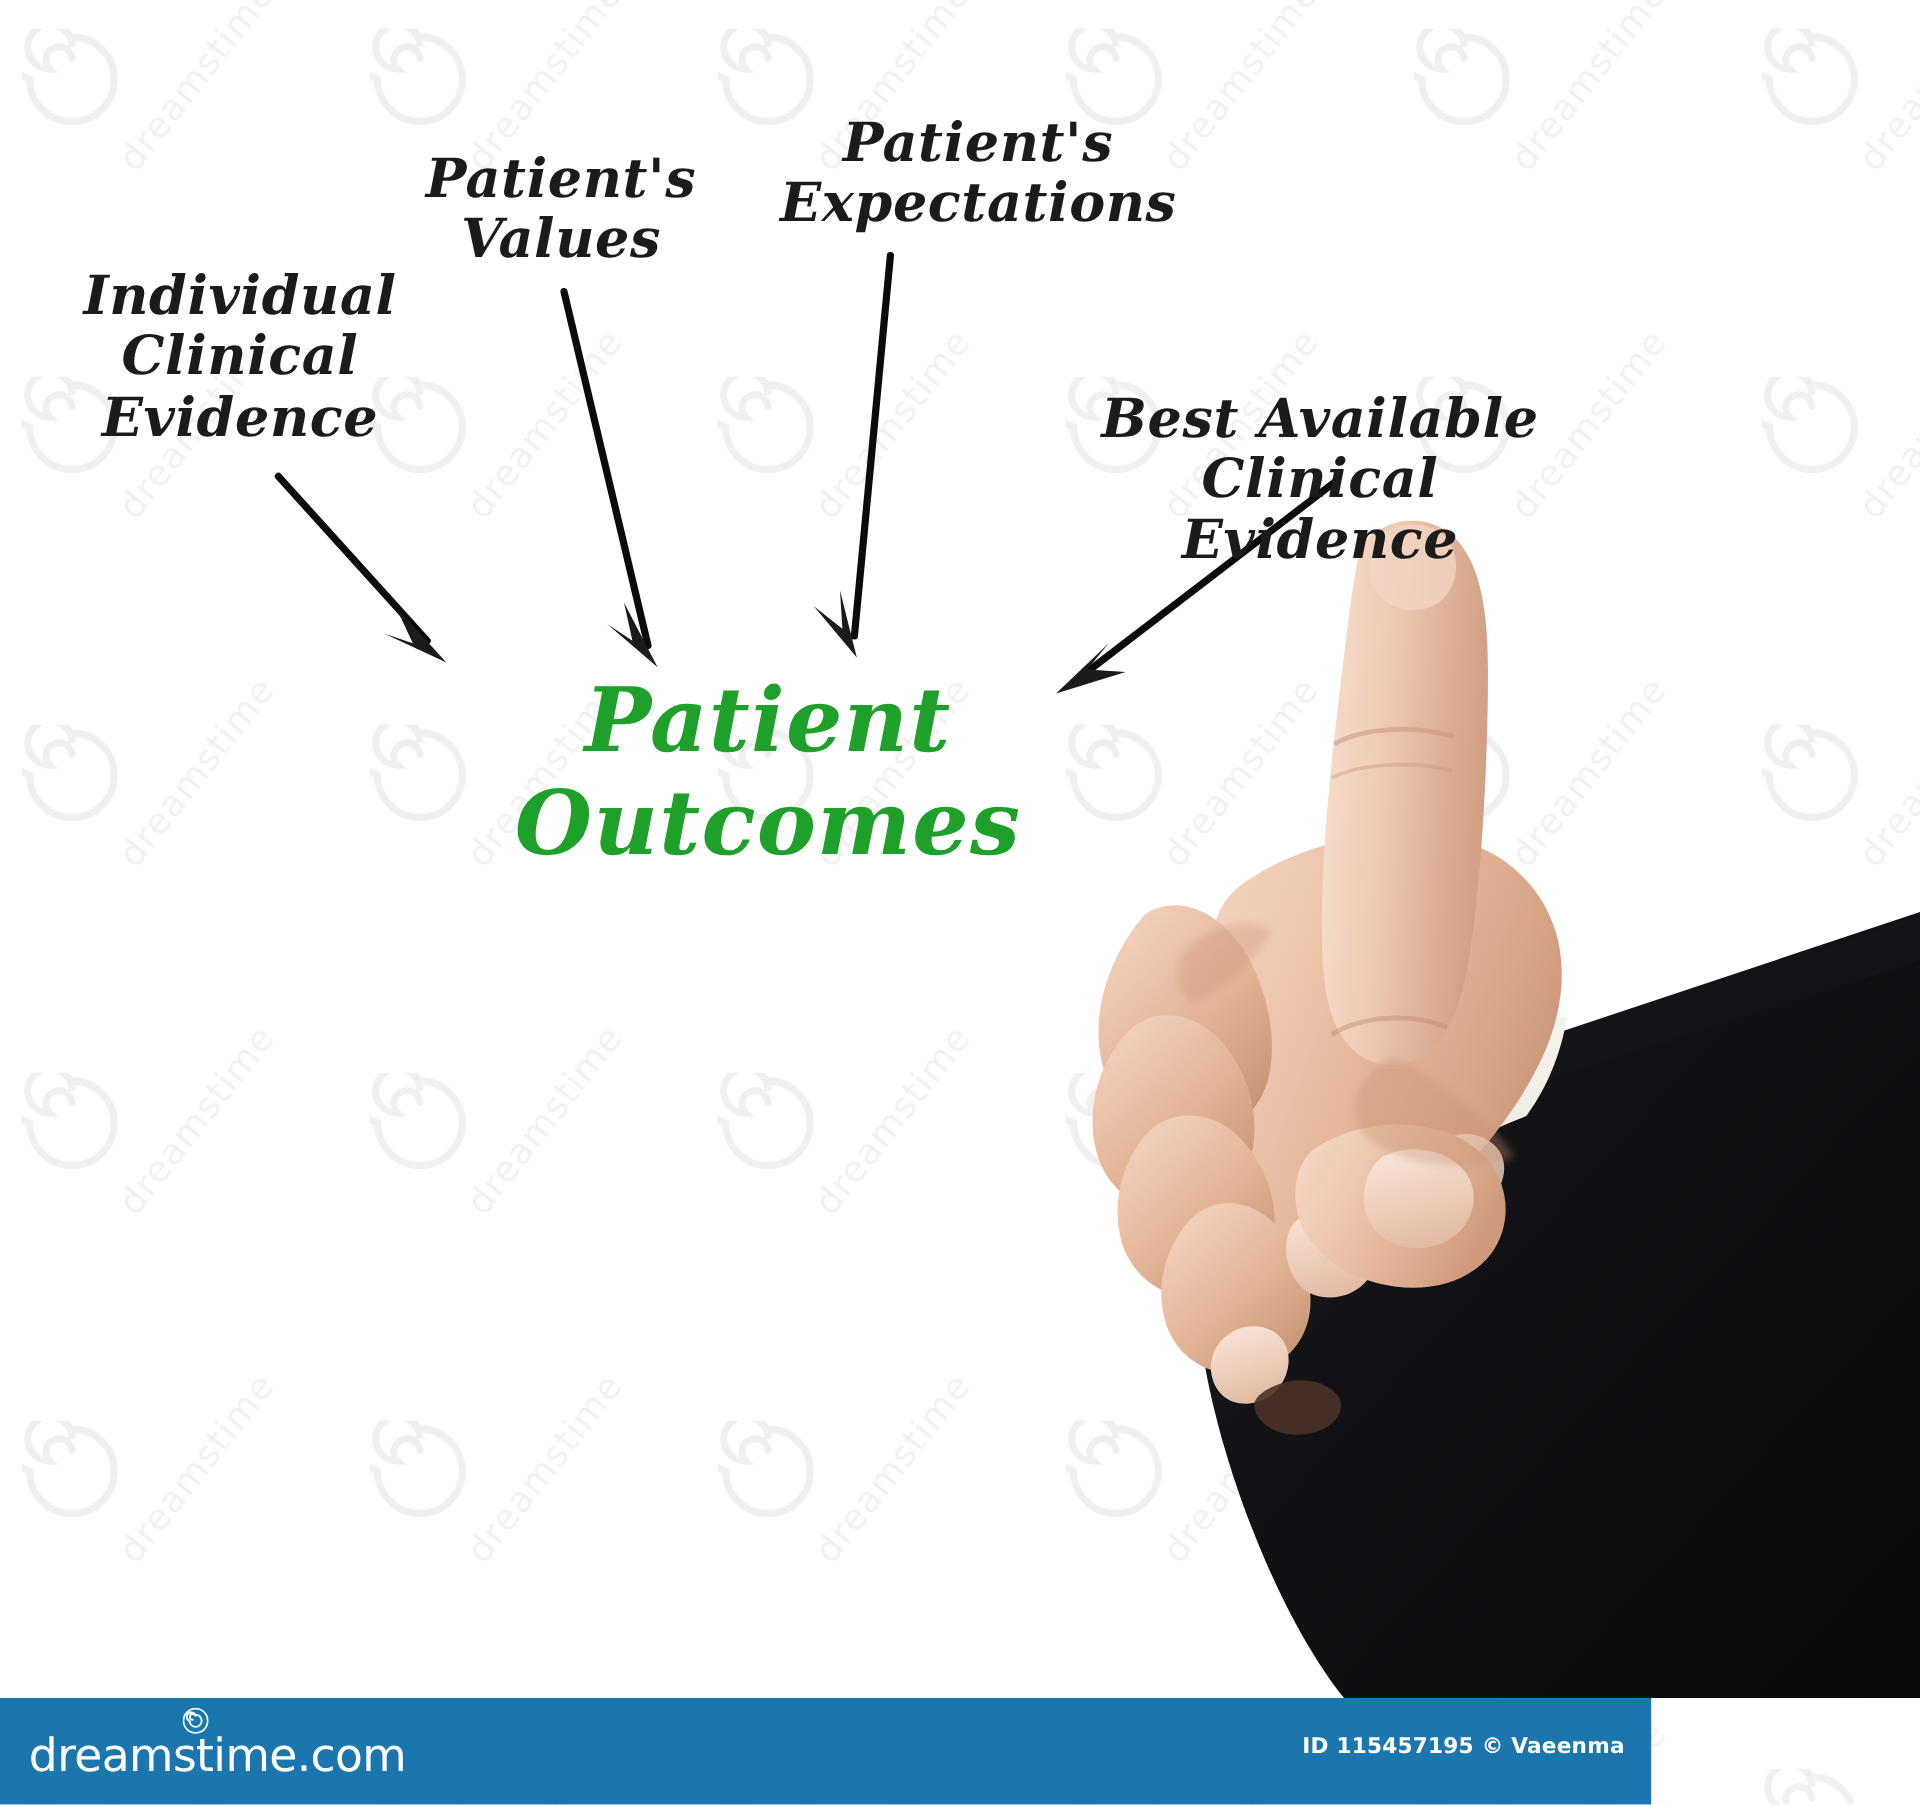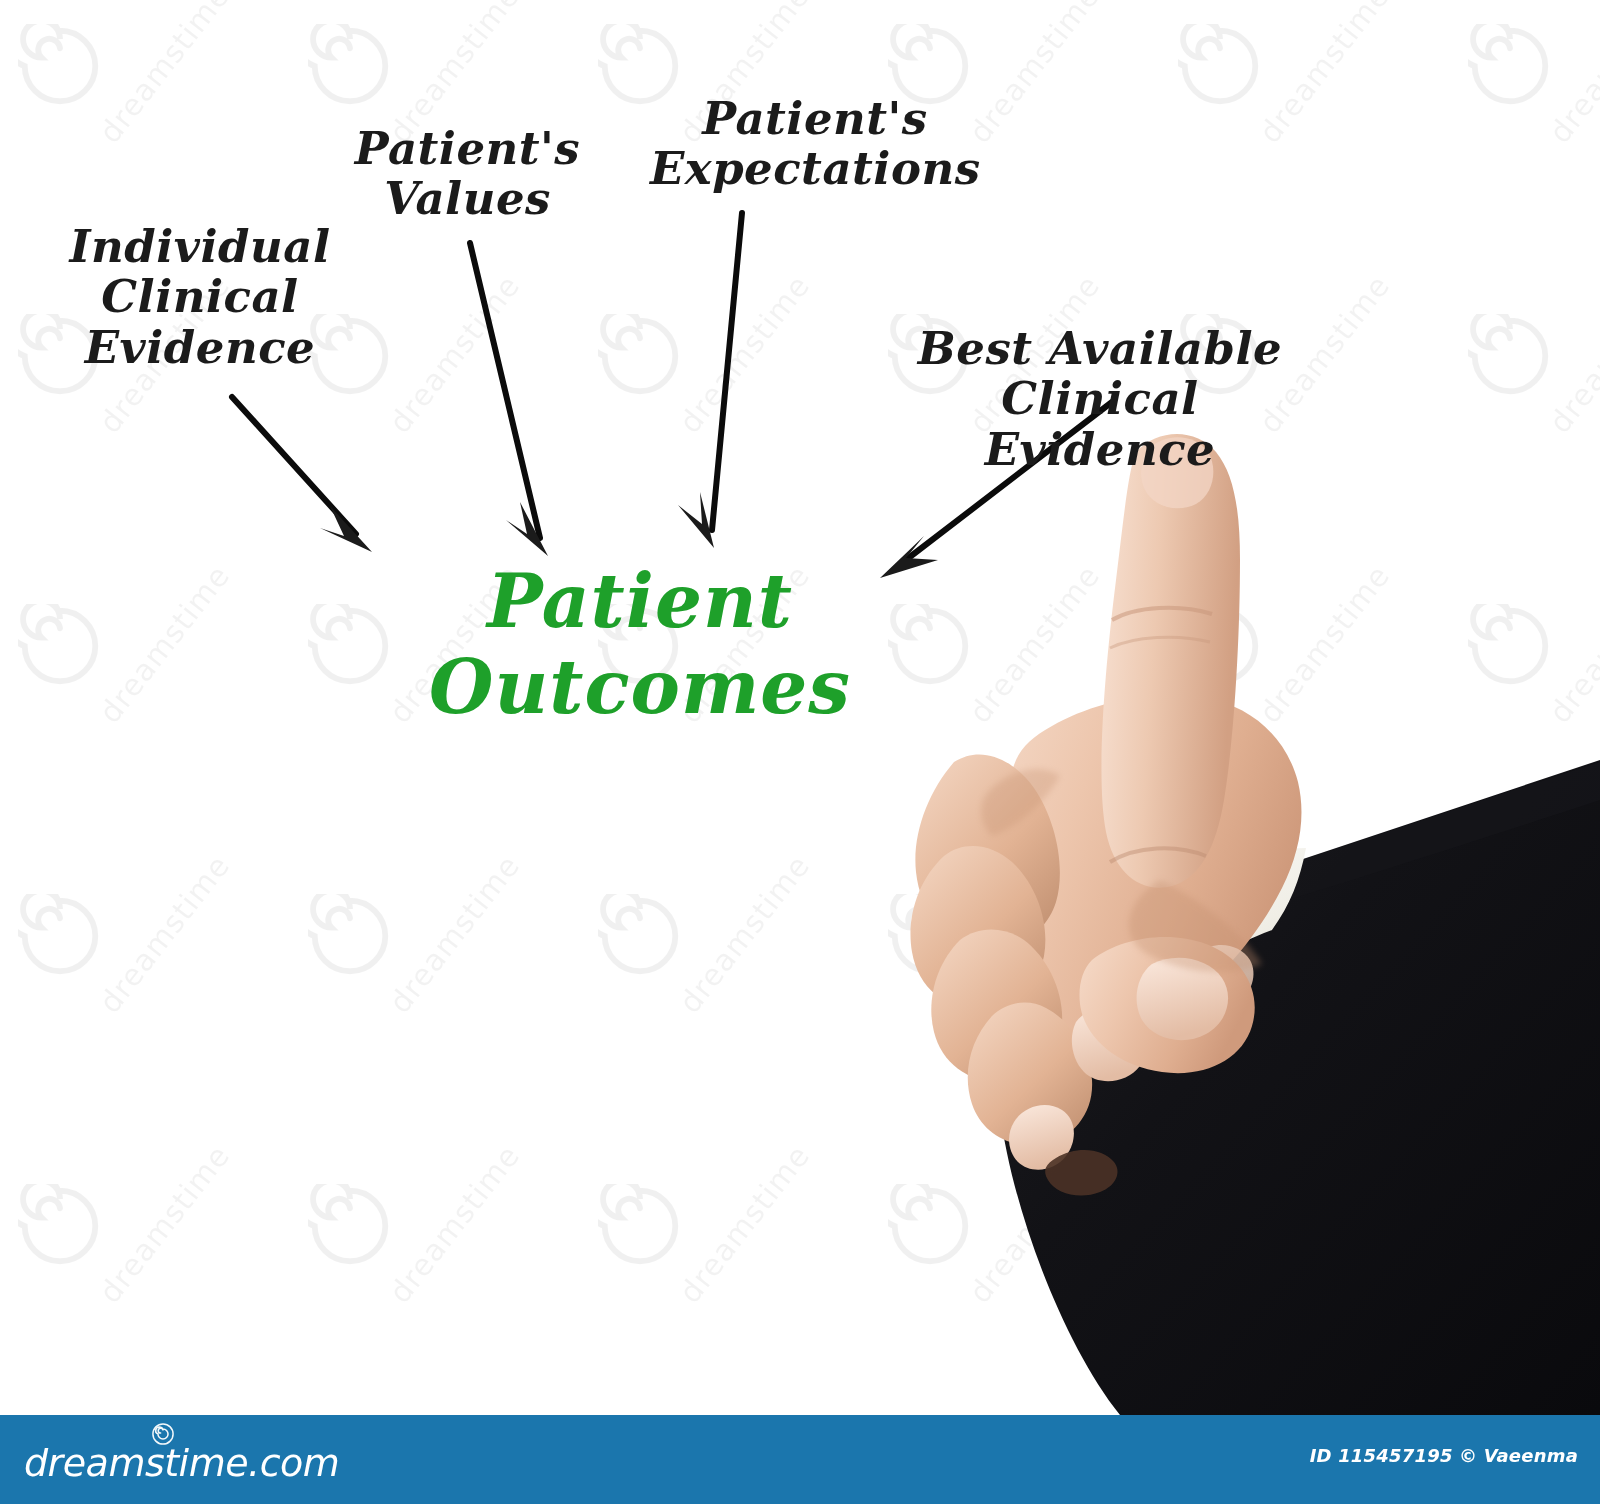--- a/index.html
+++ b/index.html
@@ -97,25 +97,24 @@
     width: 1600px; height: 1504px;
     z-index: 10;
     pointer-events: none;
   }
 
   
   #bottom-bar {
     position: absolute;
     left: 0;
     top: 1415px;
-    width: 1600px;
+    width: 1376px;
     height: 89px;
     background: #1b76ad;
     z-index: 60;
-    font-style: italic;
   }
   #dt-logo {
     position: absolute;
     left: 24px;
     top: 26px;
     color: #ffffff;
     font-family: "DejaVu Sans", sans-serif;
     font-size: 38px;
     font-weight: 400;
     letter-spacing: -.5px;

